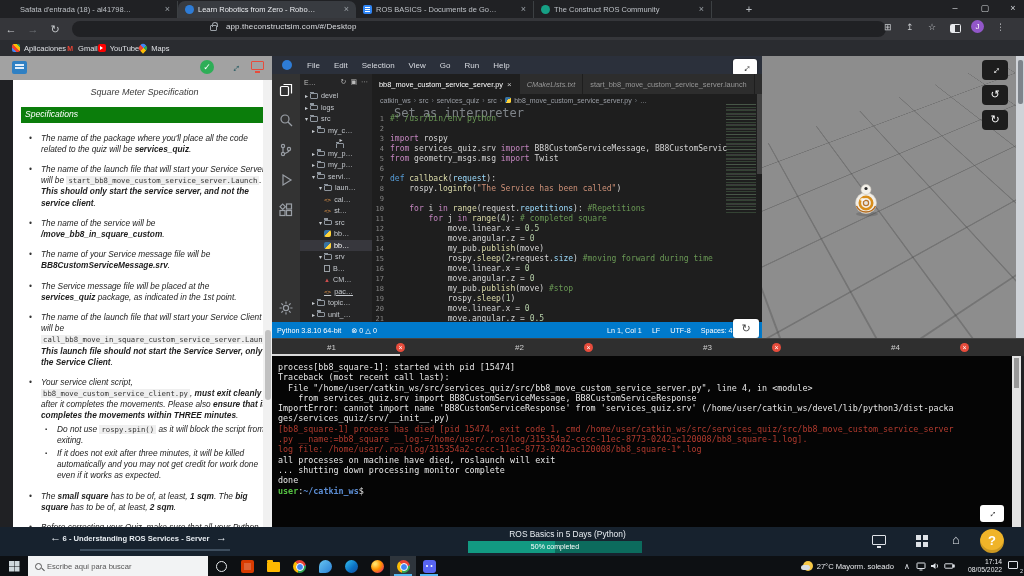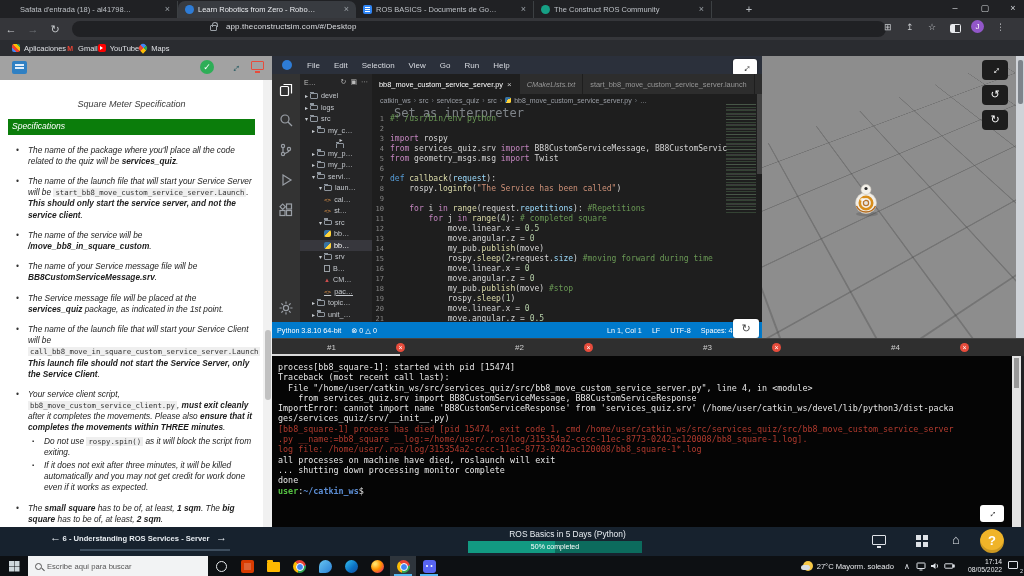--- a/index.html
+++ b/index.html
@@ -46,21 +46,21 @@
 
 
 #nb-toolbar{left:0;top:56px;width:272px;height:24px;background:#a2a2a2;display:flex;align-items:center}
 #nb-book{left:12px;top:61px;width:15px;height:13px;background:#2f80c3;border-radius:2px}
 #nb-book::after{content:"";position:absolute;left:3px;top:3px;width:9px;height:1.5px;background:#dfeefc;box-shadow:0 3px 0 #dfeefc}
 #nb-check{left:200px;top:60px;width:14px;height:14px;border-radius:50%;background:#2eae57;color:#fff;font-size:9px;text-align:center;line-height:14px}
 #nb-expand{left:228px;top:60px;width:14px;height:14px;color:#2e5f66;font-size:12px;line-height:14px;text-align:center}
 #nb-expand span{display:inline-block;transform:rotate(-45deg)}
 #nb-display{left:251px;top:61px;width:13px;height:9px;border:1.5px solid #e74c3c;border-radius:1px}
 #nb-display::after{content:"";position:absolute;left:3px;bottom:-4px;width:5px;height:2px;background:#e74c3c}
-#nb-content{left:0;top:80px;width:263px;height:447px;background:#fff;overflow:hidden;padding:16px 10px 0 10px}
+#nb-content{left:13px;top:80px;width:263px;height:447px;background:#fff;overflow:hidden;padding:4px 10px 0 10px}
 #nb-content,.nb-li{font-style:italic;color:#1d1d1d;font-size:8.3px;line-height:1.35}
 #nb-title{text-align:center;color:#3a3a3a;font-size:9px;margin:2px 0 9px}
 #nb-header{background:#0b7d0b;color:#fff;font-size:8.6px;padding:2px 4px;margin:0 -2px 10px -2px}
 .nb-ul{list-style:none;padding-left:14px}
 .nb-li{position:relative;margin-bottom:9px;padding-left:4px}
 .nb-li::before{content:"•";position:absolute;left:-8px;color:#333}
 .nb-sub{list-style:none;padding-left:12px;margin-top:2px}
 .nb-sub .nb-li{margin-bottom:2px}
 .nb-sub .nb-li::before{content:"▪";font-size:6px;top:1px}
 #nb-content code{font-family:"DejaVu Sans Mono",monospace;font-style:normal;font-size:7.3px;background:#efefef;color:#333;padding:0 2px}

